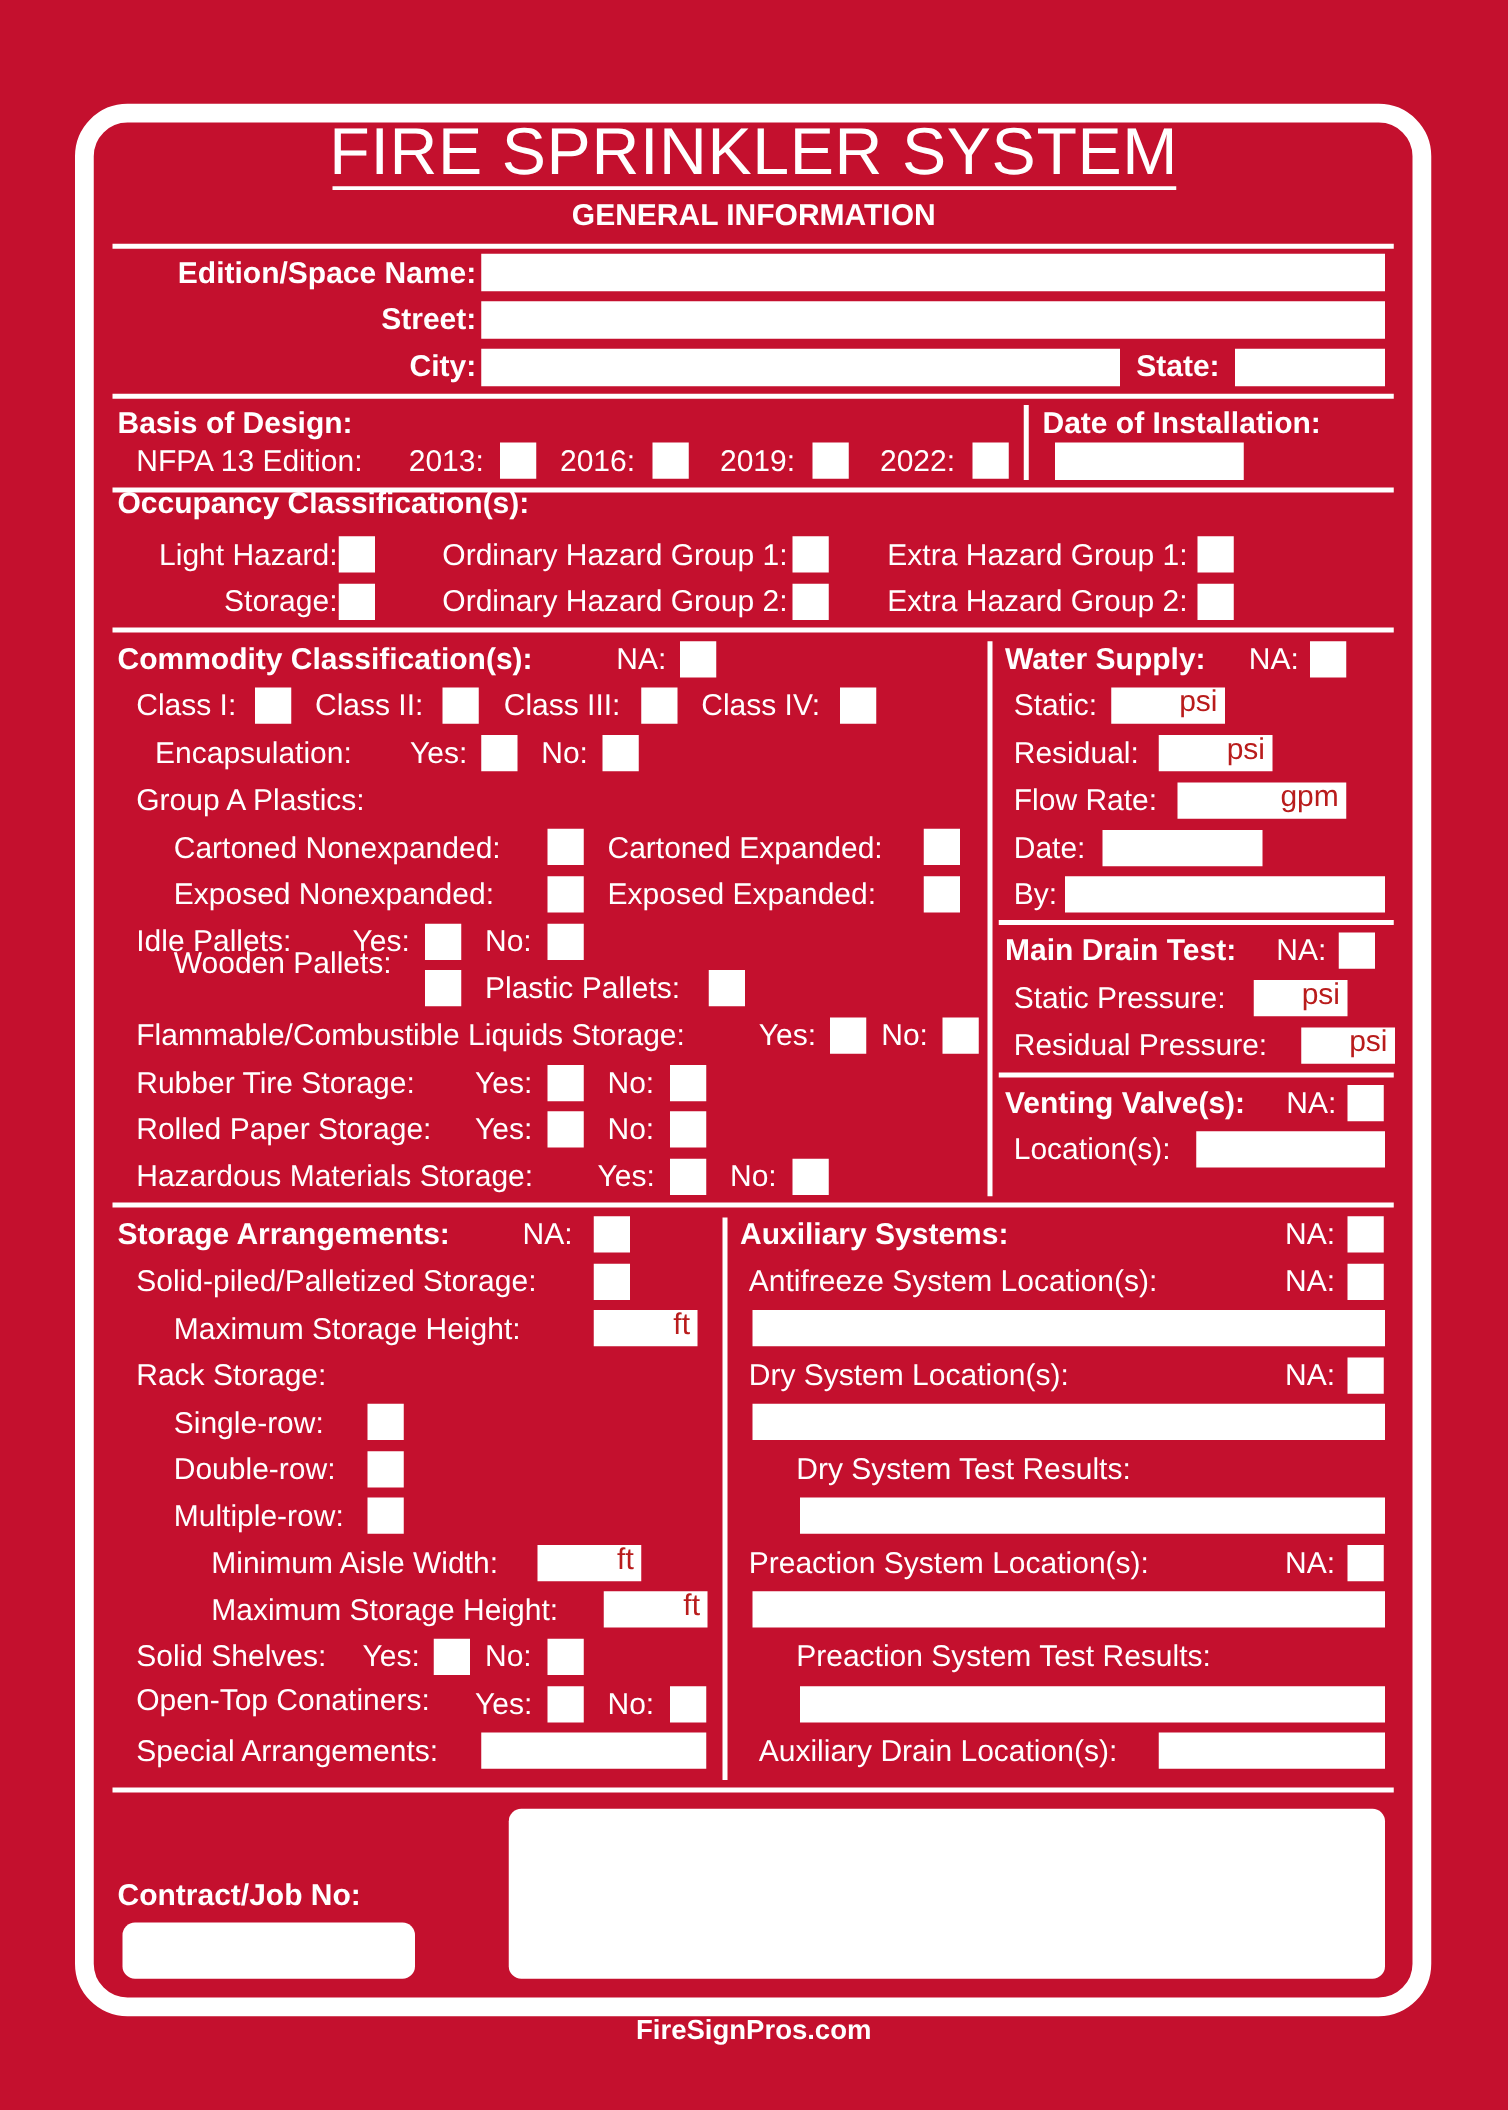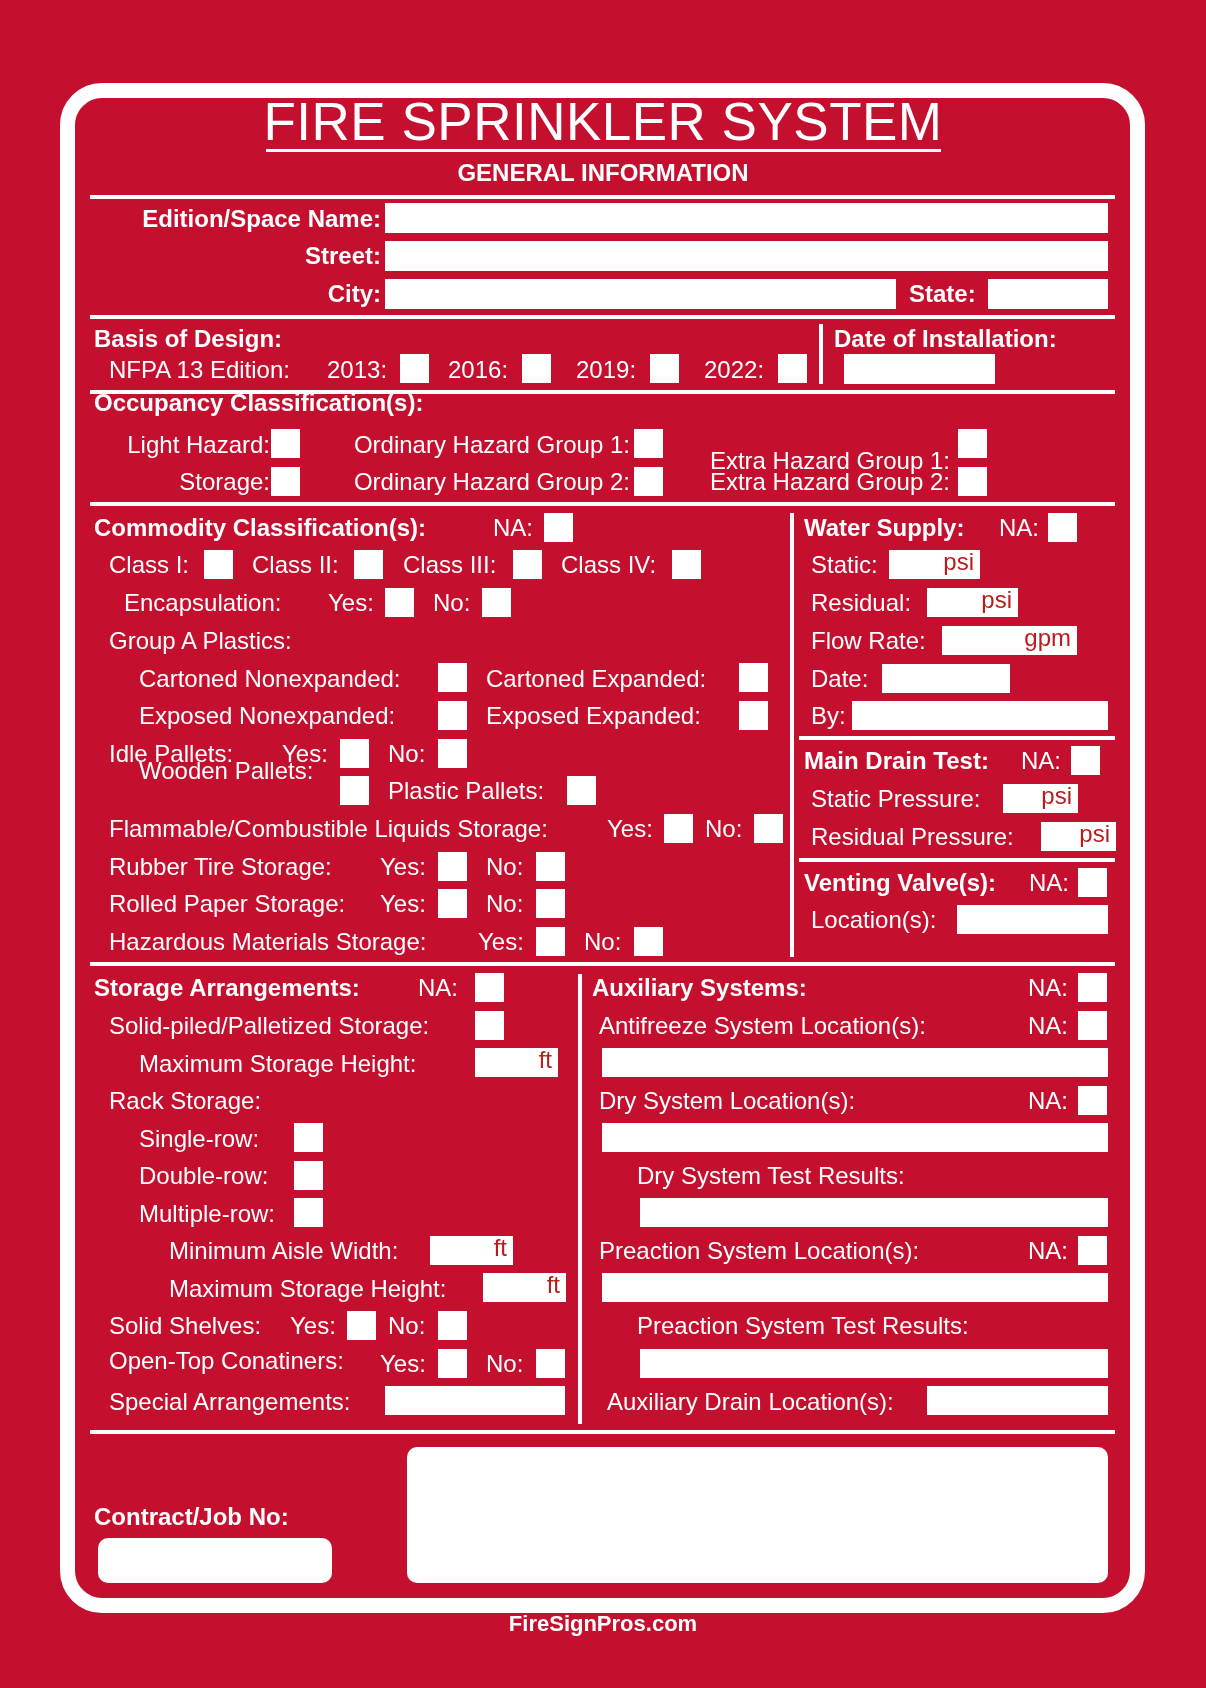--- a/index.html
+++ b/index.html
@@ -54,21 +54,21 @@
 <div class="vr" style="left:819px;top:324px;height:60px;"></div>
 <div class="lbl b" style="left:834px;top:324px;">Date of Installation:</div>
 <div class="box" style="left:844px;top:354px;width:151px;height:30px;"></div>
 <div class="hr" style="left:90px;top:390px;width:1025px;"></div>
 
 <div class="lbl b" style="left:94px;top:388px;">Occupancy Classification(s):</div>
 <div class="lbl" style="right:936px;top:430px;">Light Hazard:</div>
 <div class="cb" style="left:271px;top:429px;"></div>
 <div class="lbl" style="right:576px;top:430px;margin-left:25px;">Ordinary Hazard Group 1:</div>
 <div class="cb" style="left:634px;top:429px;"></div>
-<div class="lbl" style="right:256px;top:446px;">Extra Hazard Group 1:</div>
+<div class="lbl" style="right:256px;top:430px;">Extra Hazard Group 1:</div>
 <div class="cb" style="left:958px;top:429px;"></div>
 <div class="lbl" style="right:936px;top:467px;">Storage:</div>
 <div class="cb" style="left:271px;top:467px;"></div>
 <div class="lbl" style="right:576px;top:467px;">Ordinary Hazard Group 2:</div>
 <div class="cb" style="left:634px;top:467px;"></div>
 <div class="lbl" style="right:256px;top:467px;">Extra Hazard Group 2:</div>
 <div class="cb" style="left:958px;top:467px;"></div>
 <div class="hr" style="left:90px;top:502px;width:1025px;"></div>
 
 <div class="lbl b" style="left:94px;top:513px;">Commodity Classification(s):</div>

